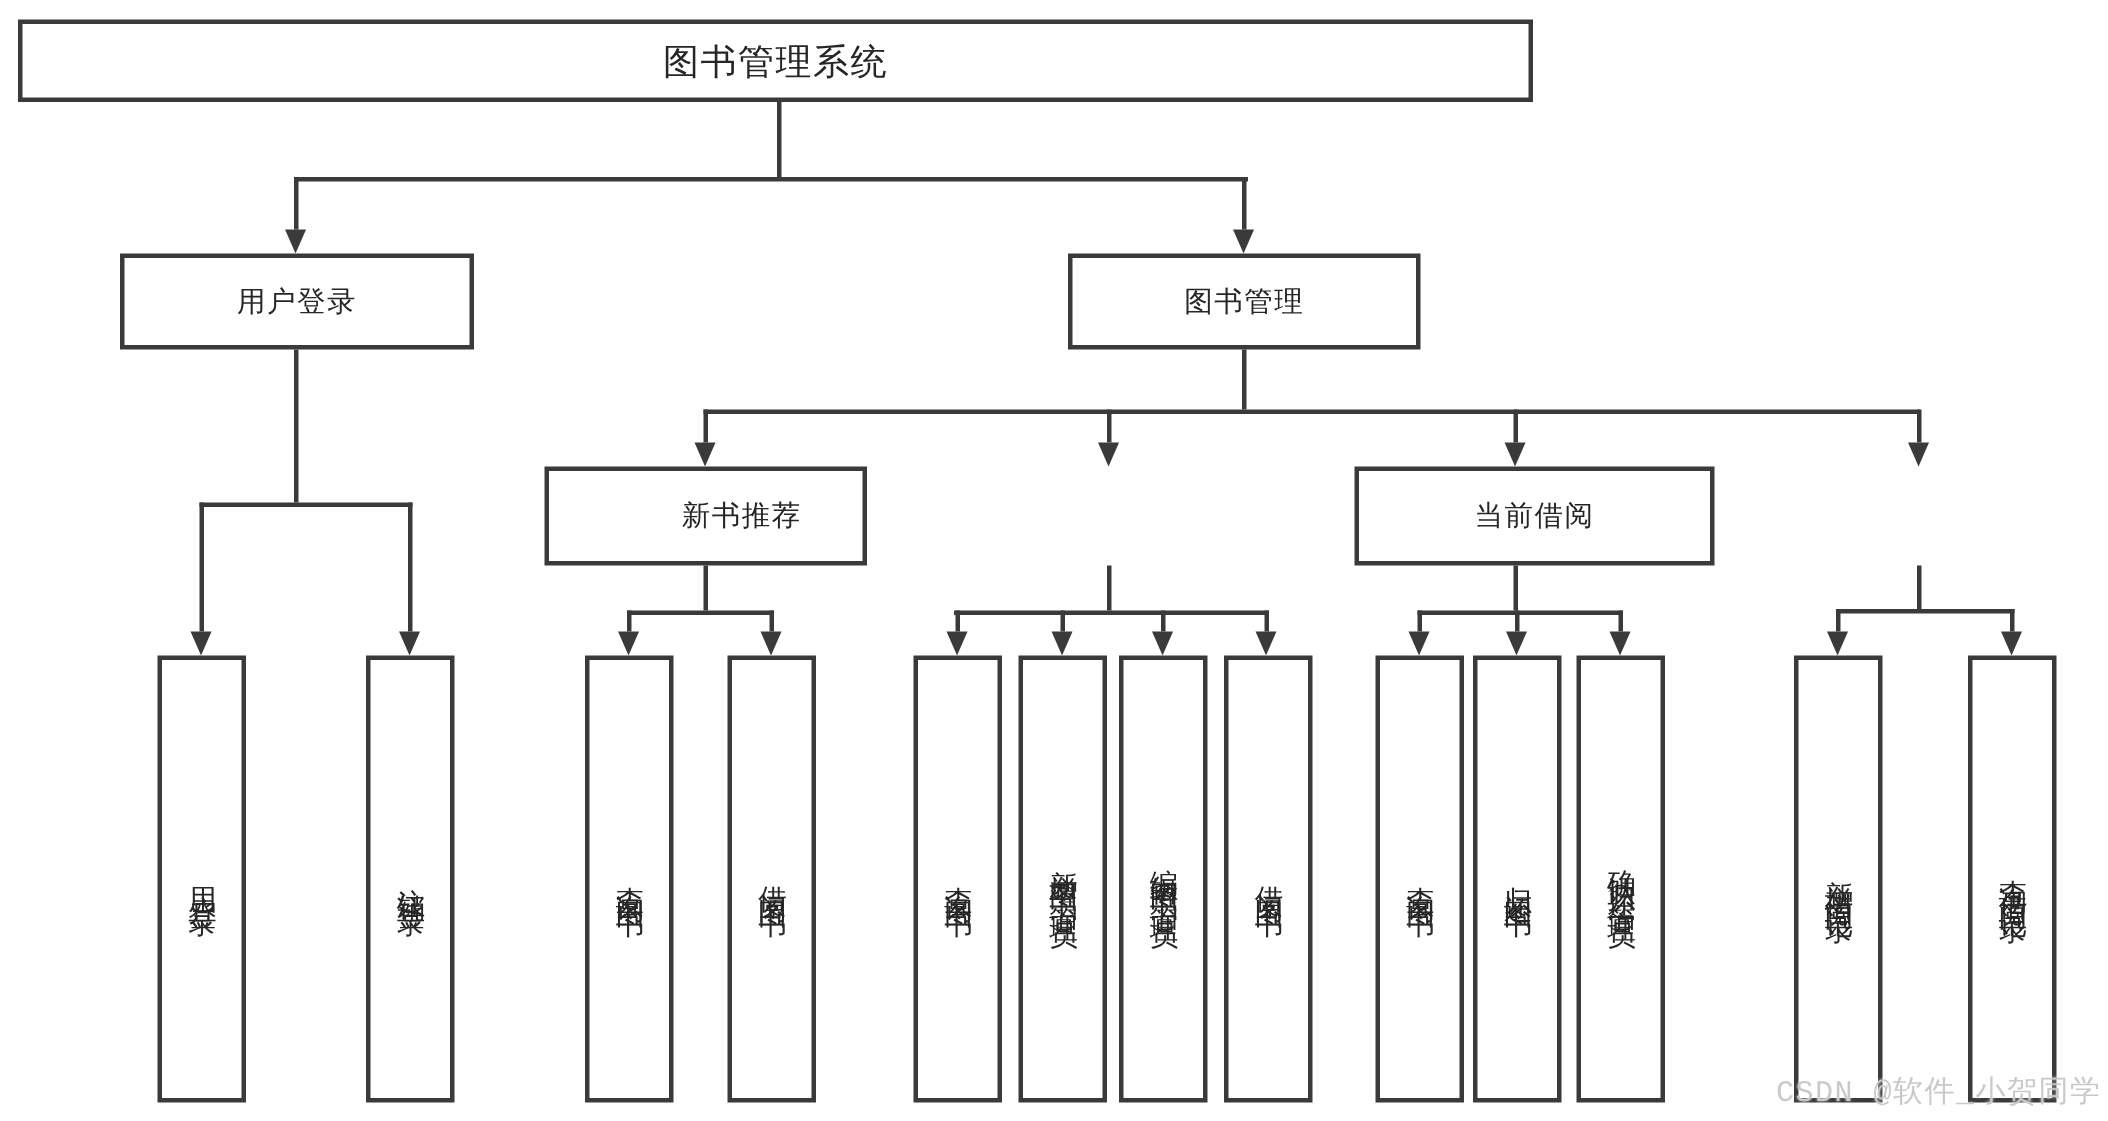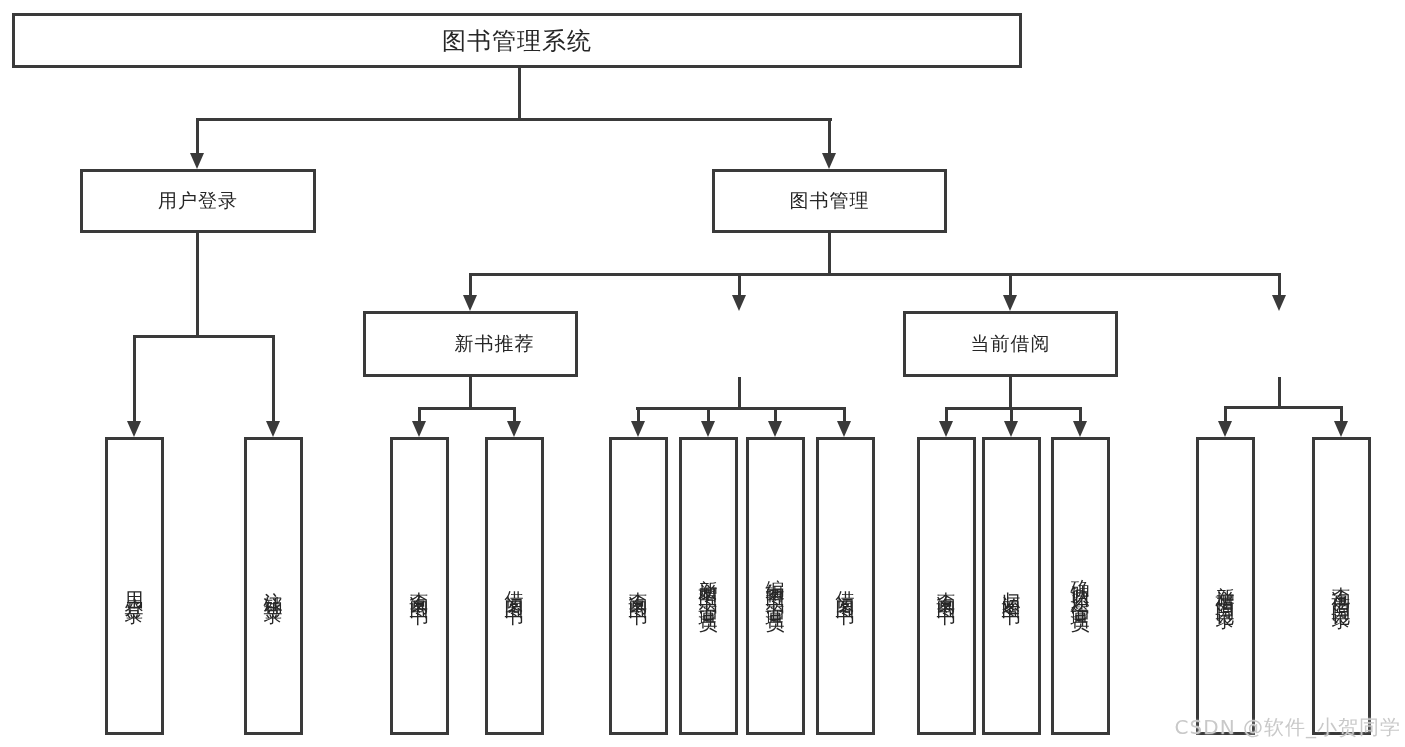--- a/index.html
+++ b/index.html
@@ -53,20 +53,21 @@
   .watermark {
     position: absolute;
     right: 4px;
     bottom: 6px;
     font-size: 20px;
     color: var(--watermark, #c9c9c9);
     text-shadow: 0 0 2px rgba(255,255,255,0.9);
     letter-spacing: 1px;
     z-index: 10;
     white-space: nowrap;
+    font-family: Liberation Mono, monospace;
   }
 </style>
 </head>
 <body>
 
 <div class="canvas">
 
   <div class="node root" style="left:12px; top:13px; width:1010px; height:55px;">
     <span>图书管理系统</span>
   </div>
@@ -99,21 +100,21 @@
   <div class="vline" style="left:738px; top:273px; height:22px;"></div>
   <div class="arrow" style="left:732px; top:295px;"></div>
   <div class="vline" style="left:1009px; top:273px; height:22px;"></div>
   <div class="arrow" style="left:1003px; top:295px;"></div>
   <div class="vline" style="left:1278px; top:273px; height:22px;"></div>
   <div class="arrow" style="left:1272px; top:295px;"></div>
 
   <div class="node h" style="left:363px; top:311px; width:215px; height:66px;padding-left:48px;">
     <span>新书推荐</span>
   </div>
-  <div class="node h" style="left:903px; top:311px; width:215px; height:66px;">
+  <div class="node h" style="left:903px; top:311px; width:240px; height:66px;">
     <span>当前借阅</span>
   </div>
 
   <div class="vline" style="left:469px; top:377px; height:30px;"></div>
   <div class="hline" style="left:418px; top:407px; width:98px;"></div>
   <div class="vline" style="left:418px; top:407px; height:14px;"></div>
   <div class="arrow" style="left:412px; top:421px;"></div>
   <div class="vline" style="left:513px; top:407px; height:14px;"></div>
   <div class="arrow" style="left:507px; top:421px;"></div>
 

